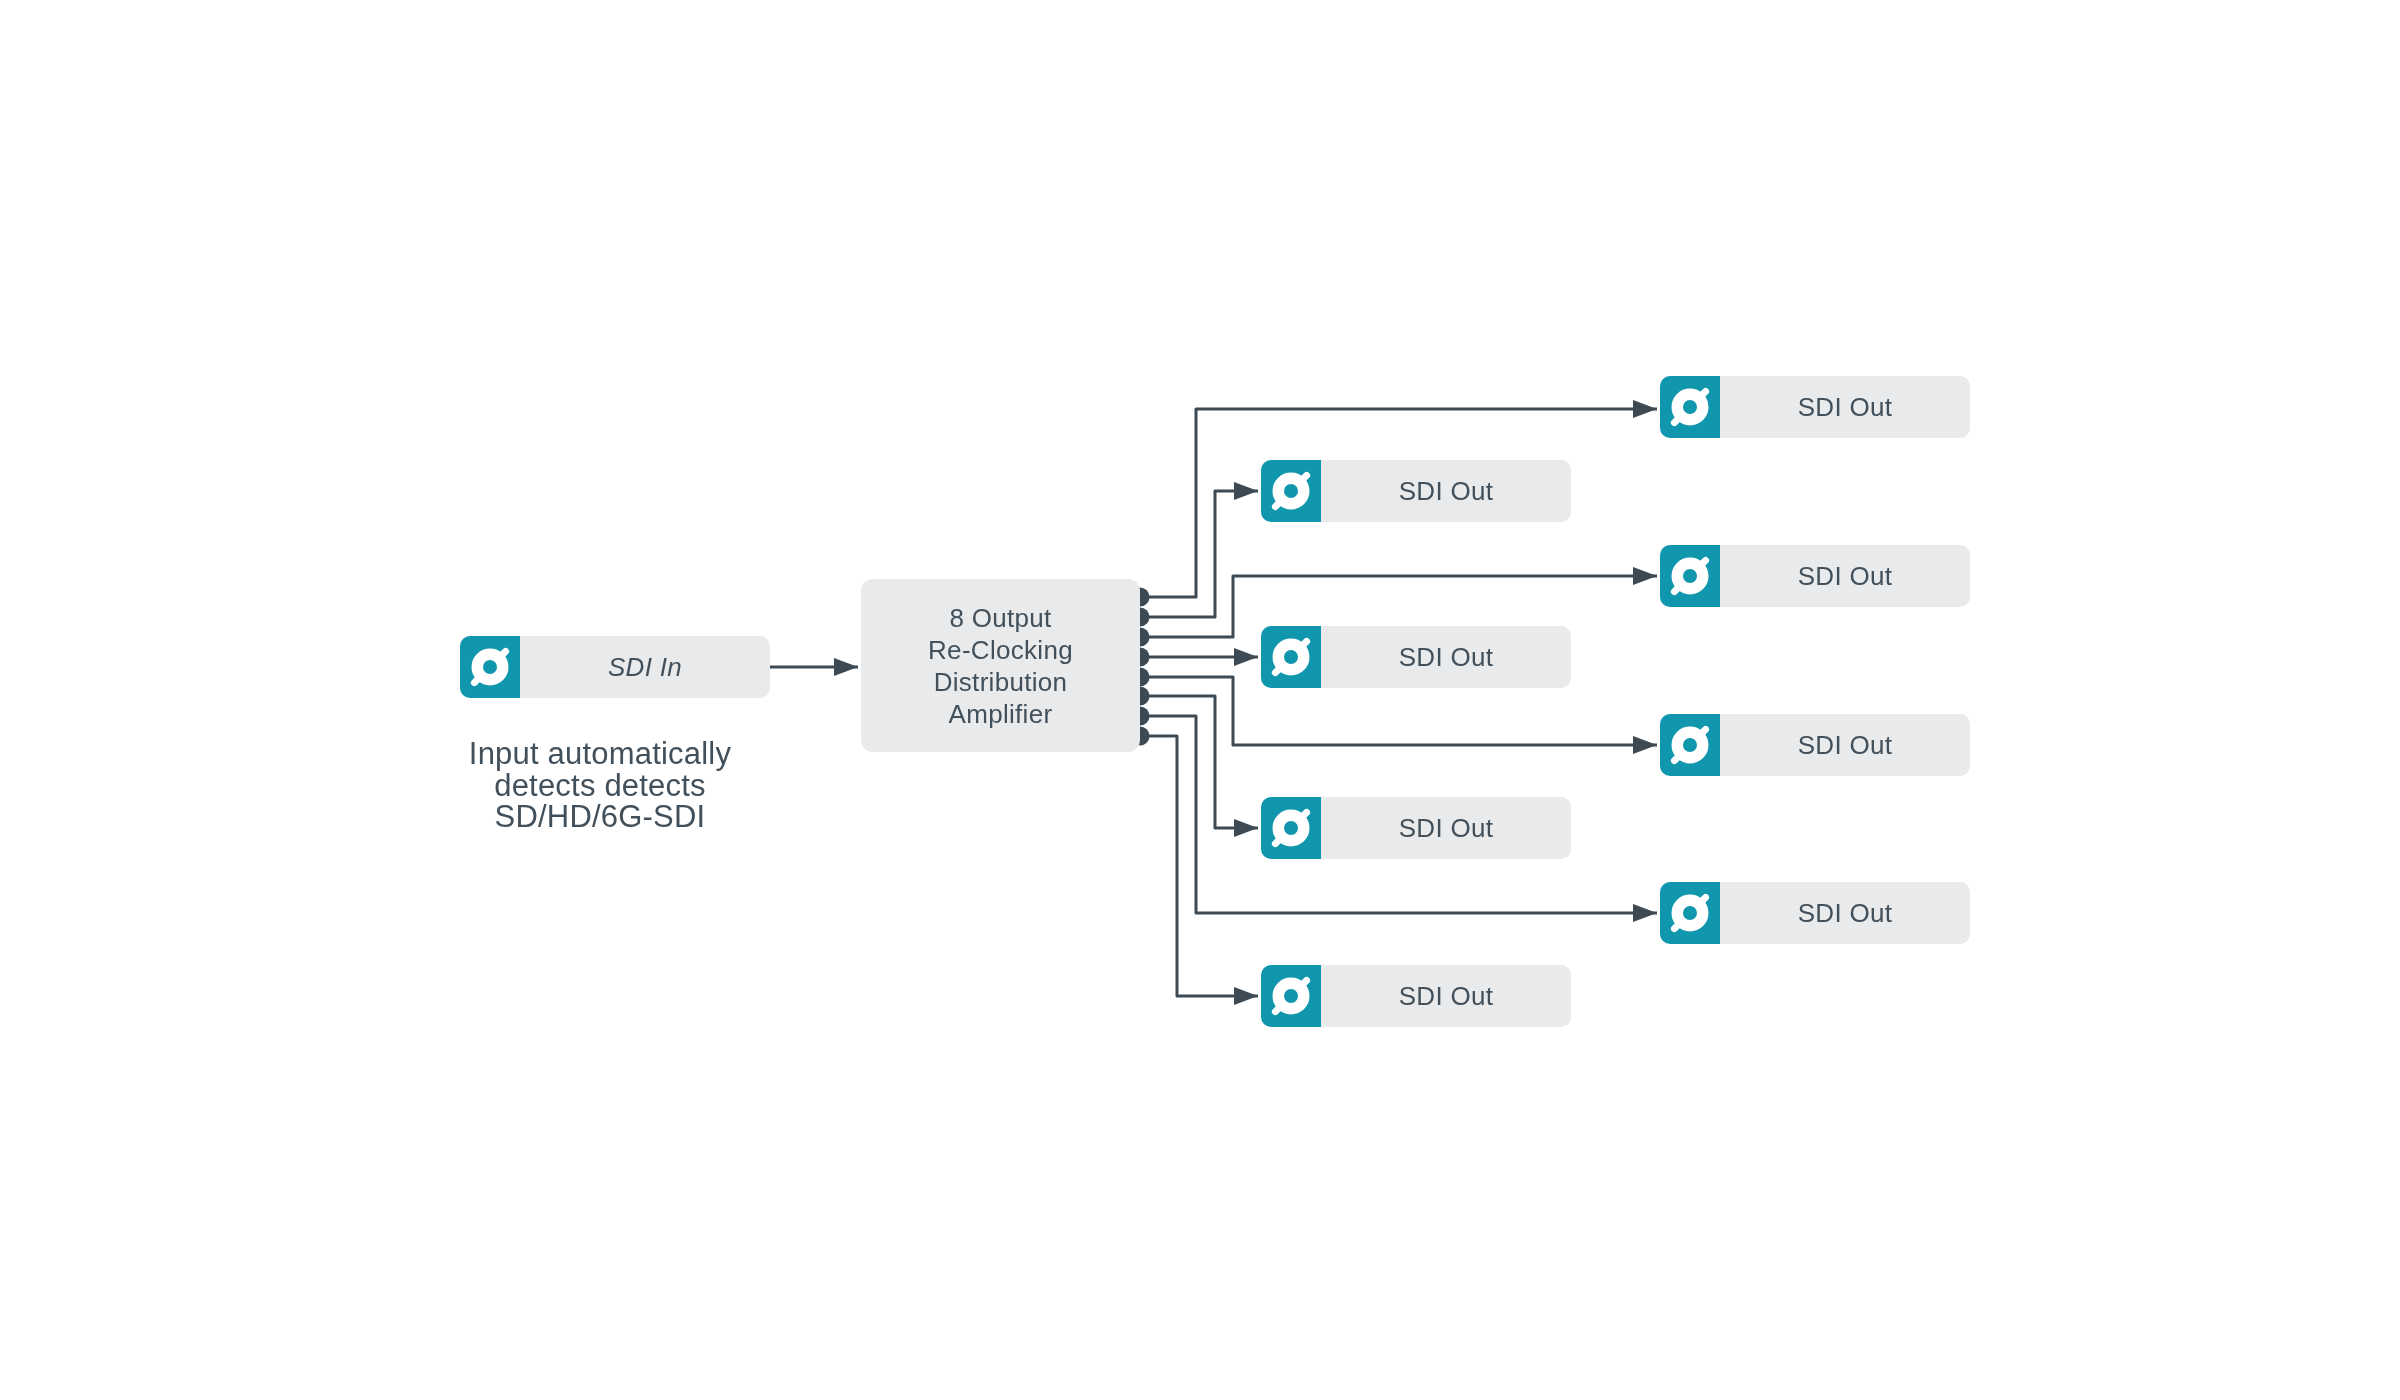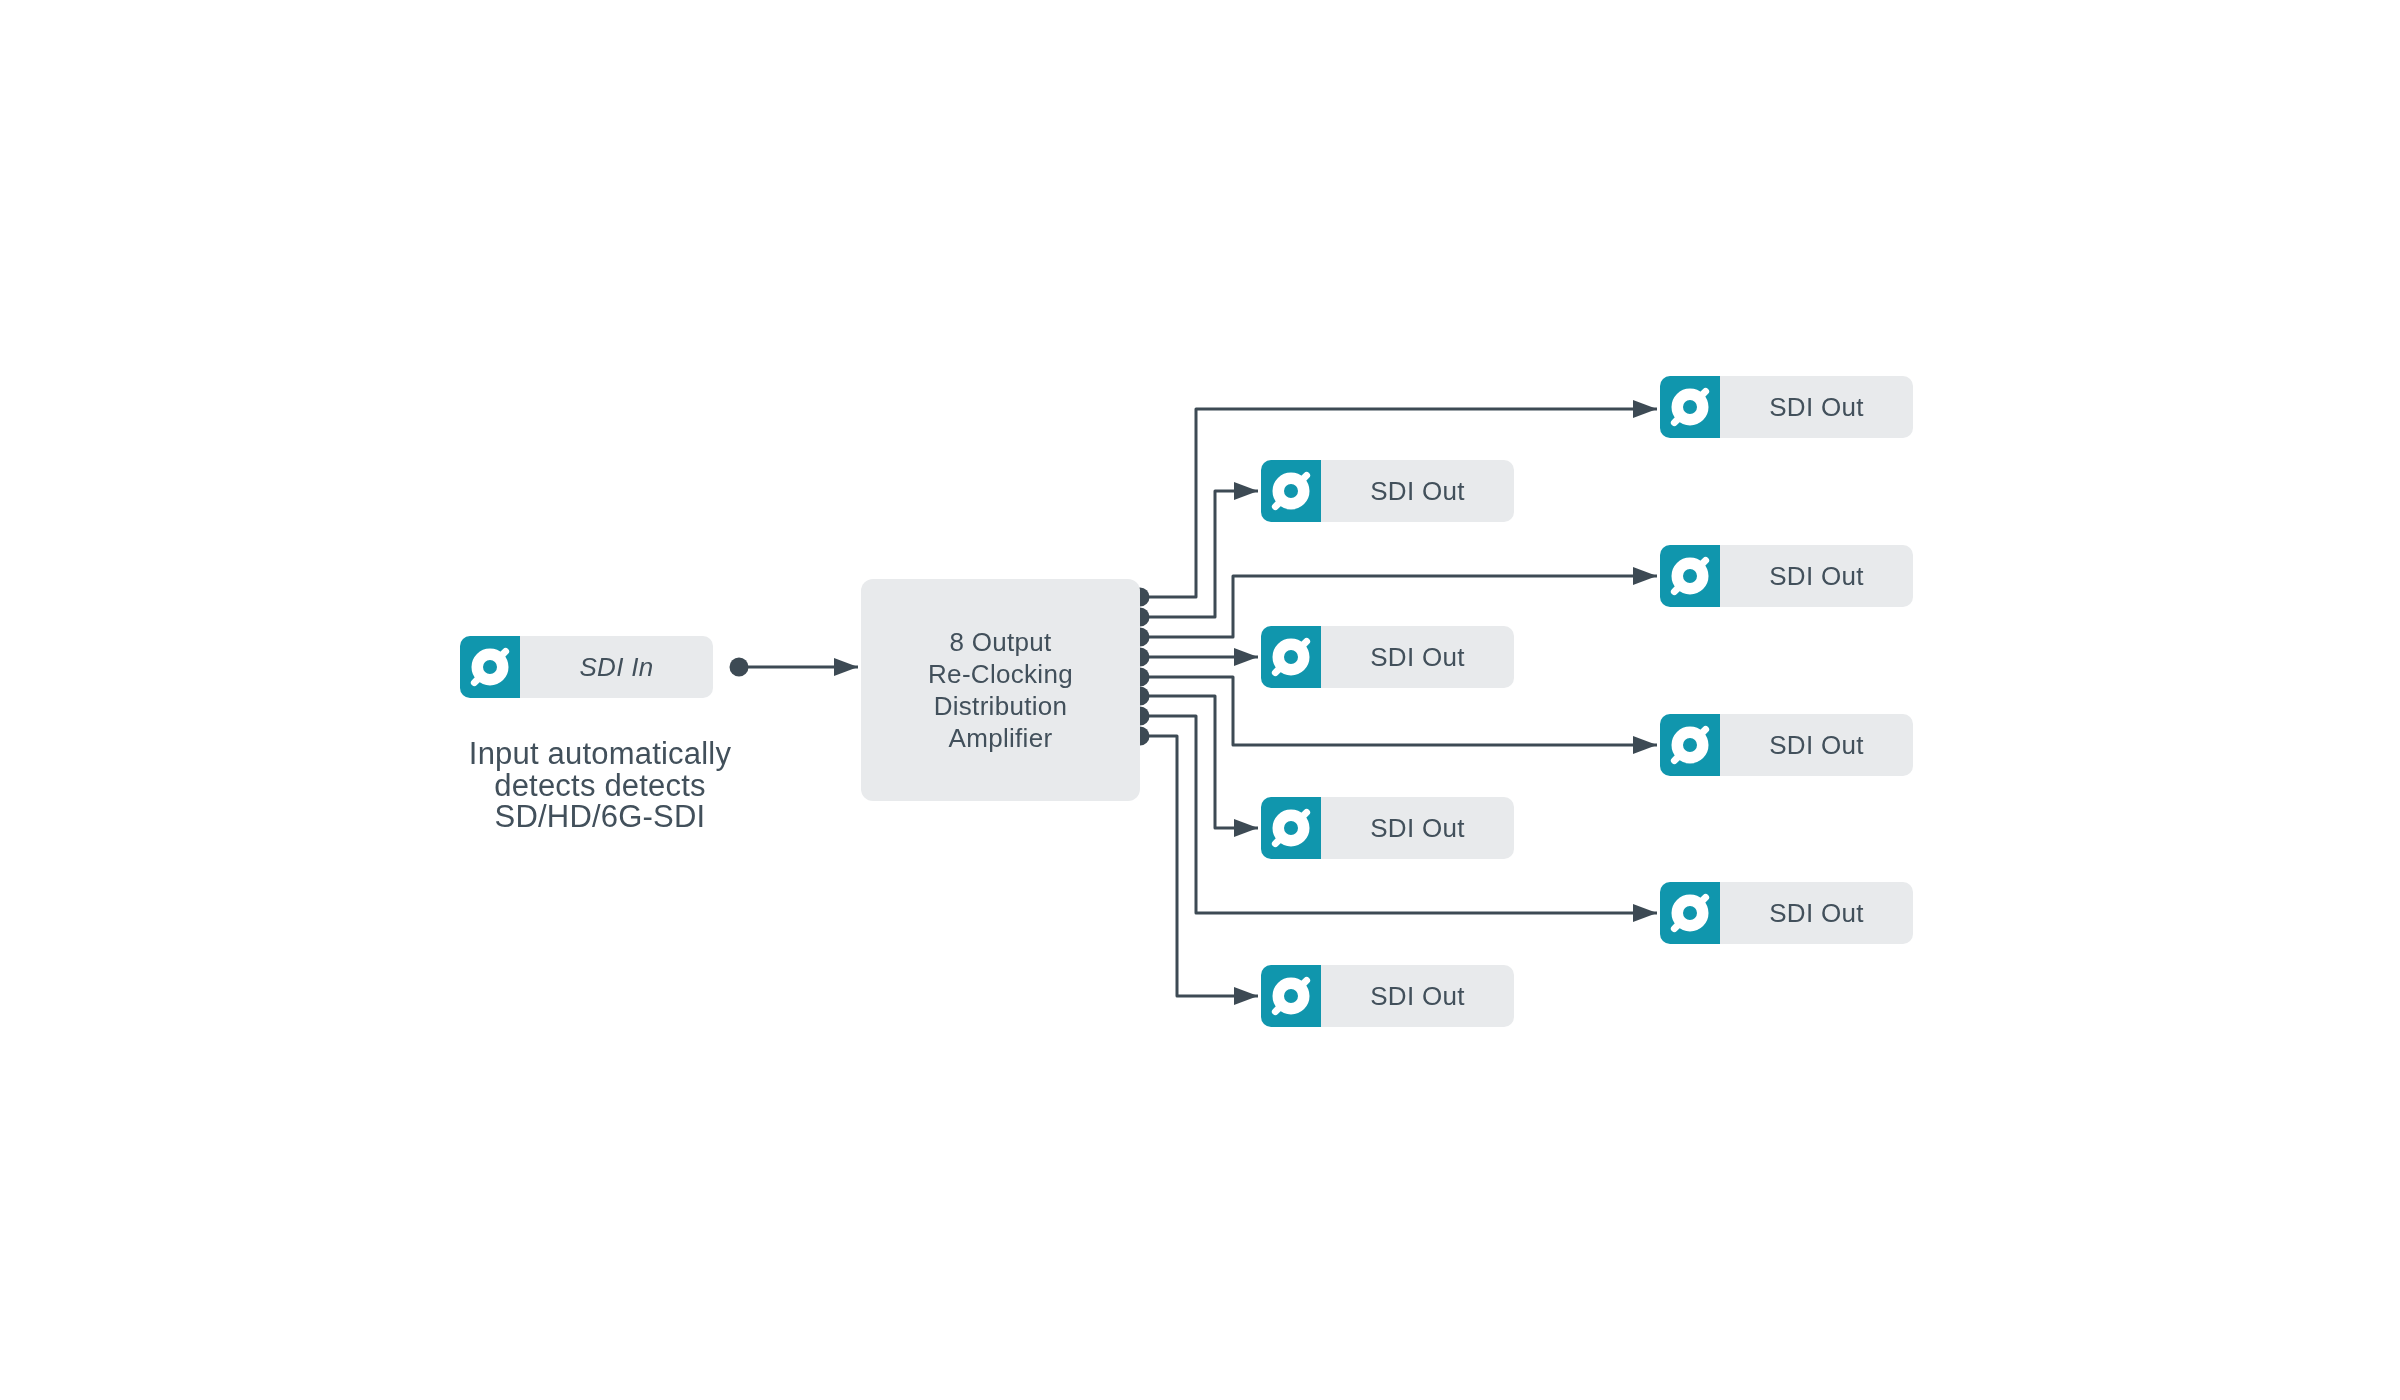--- a/index.html
+++ b/index.html
@@ -20,21 +20,21 @@
     left: 0;
     top: 0;
     width: 2400px;
     height: 1400px;
   }
   .node {
     position: absolute;
     display: flex;
     align-items: stretch;
     height: 62px;
-    width: 253px;
+    width: 310px;
   }
   .node .icon-box {
     width: 60px;
     flex: 0 0 60px;
     background: #1096ad;
     border-radius: 10px 0 0 10px;
     display: flex;
     align-items: center;
     justify-content: center;
   }
@@ -47,21 +47,21 @@
     justify-content: center;
     font-size: 26px;
     color: #42505b;
     letter-spacing: 0.3px;
   }
   .amplifier {
     position: absolute;
     left: 861px;
     top: 579px;
     width: 279px;
-    height: 222px;
+    height: 173px;
     background: #e8eaec;
     border-radius: 12px;
     display: flex;
     flex-direction: column;
     align-items: center;
     justify-content: center;
     font-size: 26px;
     line-height: 32px;
     color: #42505b;
     text-align: center;

